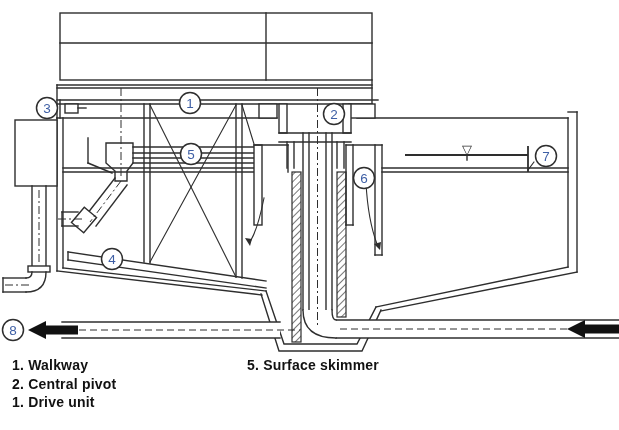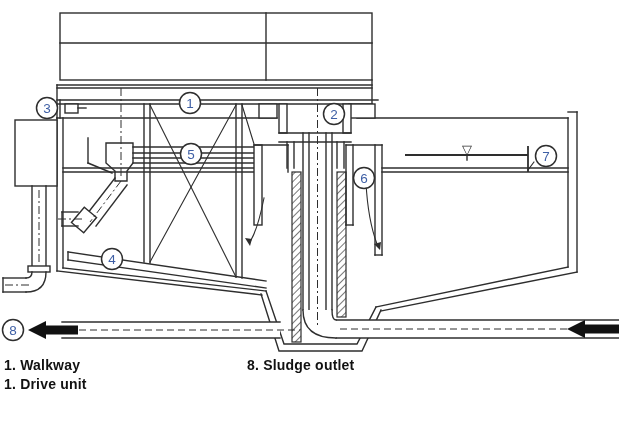--- a/index.html
+++ b/index.html
@@ -265,22 +265,23 @@
     <circle cx="546" cy="156" r="10.5"></circle>
         <text x="546" y="160.5">7</text>
   </g>
   <g class="callout">
     <circle cx="13" cy="330" r="10.5"></circle>
         <text x="13" y="334.5">8</text>
   </g>
 </svg>
 
 <div>
-  <div class="legend-col" style="left:4px">
+  <div class="legend-col" style="left:12px">
     <div>1. Walkway</div>
+    <div>2. Central pivot</div>
     <div>1. Drive unit</div>
   </div>
   <div class="legend-col" style="left:247px">
-    <div>8. Sludge outlet</div>
+    <div>5. Surface skimmer</div>
   </div>
 </div>
 
 </div>
 
 </body></html>

